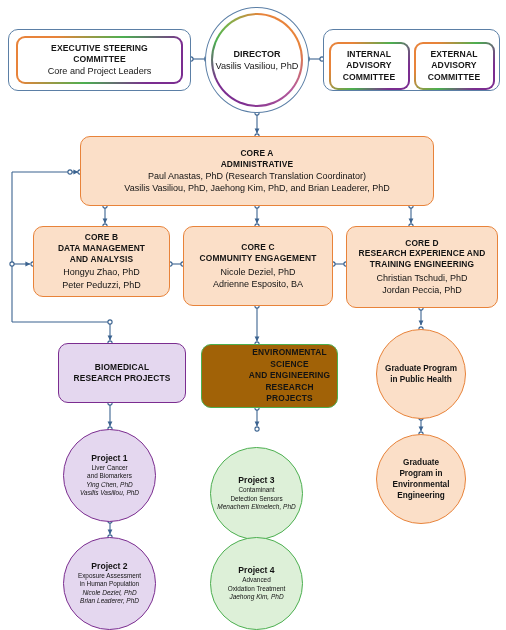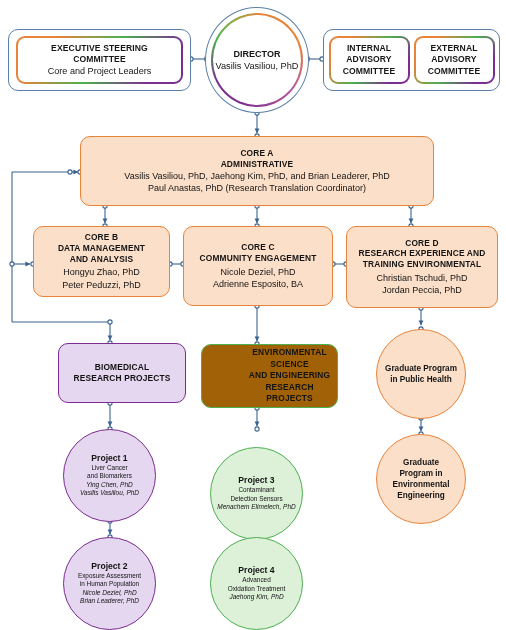--- a/index.html
+++ b/index.html
@@ -192,59 +192,59 @@
     </div>
   </div>
 
   <div class="node dir-outer" style="left:205px;top:7px;width:104px;height:106px;">
     <div class="dir-inner" style="width:92px;height:94px;">
       <div class="ttl">DIRECTOR</div>
       <div class="sub">Vasilis Vasiliou, PhD</div>
     </div>
   </div>
 
-  <div class="node outer-shell" style="left:323px;top:29px;width:177px;height:62px;gap:4px;">
+  <div class="node outer-shell" style="left:323px;top:29px;width:177px;height:62px;gap:4px;align-items:flex-end;">
     <div class="grad-card" style="width:81px;height:48px;flex-direction:column;">
       <div class="ttl">INTERNAL</div>
       <div class="ttl">ADVISORY</div>
       <div class="ttl">COMMITTEE</div>
     </div>
     <div class="grad-card" style="width:81px;height:48px;flex-direction:column;">
       <div class="ttl">EXTERNAL</div>
       <div class="ttl">ADVISORY</div>
       <div class="ttl">COMMITTEE</div>
     </div>
   </div>
 
   <div class="node core" style="left:80px;top:136px;width:354px;height:70px;">
     <div class="ttl">CORE A</div>
     <div class="ttl">ADMINISTRATIVE</div>
+    <div class="sub">Paul Anastas, PhD (Research Translation Coordinator)</div>
     <div class="sub">Vasilis Vasiliou, PhD, Jaehong Kim, PhD, and Brian Leaderer, PhD</div>
-    <div class="sub">Paul Anastas, PhD (Research Translation Coordinator)</div>
   </div>
 
   <div class="node core" style="left:33px;top:226px;width:137px;height:71px;">
     <div class="ttl">CORE B</div>
     <div class="ttl">DATA MANAGEMENT</div>
     <div class="ttl">AND ANALYSIS</div>
     <div class="sub" style="margin-top:2px;">Hongyu Zhao, PhD</div>
     <div class="sub">Peter Peduzzi, PhD</div>
   </div>
 
   <div class="node core" style="left:183px;top:226px;width:150px;height:80px;">
     <div class="ttl">CORE C</div>
     <div class="ttl">COMMUNITY ENGAGEMENT</div>
     <div class="sub" style="margin-top:2px;">Nicole Deziel, PhD</div>
     <div class="sub">Adrienne Esposito, BA</div>
   </div>
 
   <div class="node core" style="left:346px;top:226px;width:152px;height:82px;">
     <div class="ttl">CORE D</div>
     <div class="ttl">RESEARCH EXPERIENCE AND</div>
-    <div class="ttl">TRAINING ENVIRONMENTAL</div>
+    <div class="ttl">TRAINING ENGINEERING</div>
     <div class="sub" style="margin-top:2px;">Christian Tschudi, PhD</div>
     <div class="sub">Jordan Peccia, PhD</div>
   </div>
 
   <div class="node grp purple" style="left:46px;top:343px;width:128px;height:60px;flex-direction:column;">
     <div class="ttl">BIOMEDICAL</div>
     <div class="ttl">RESEARCH PROJECTS</div>
   </div>
 
   <div class="node grp green" style="left:189px;top:344px;width:137px;height:64px;flex-direction:column;">

